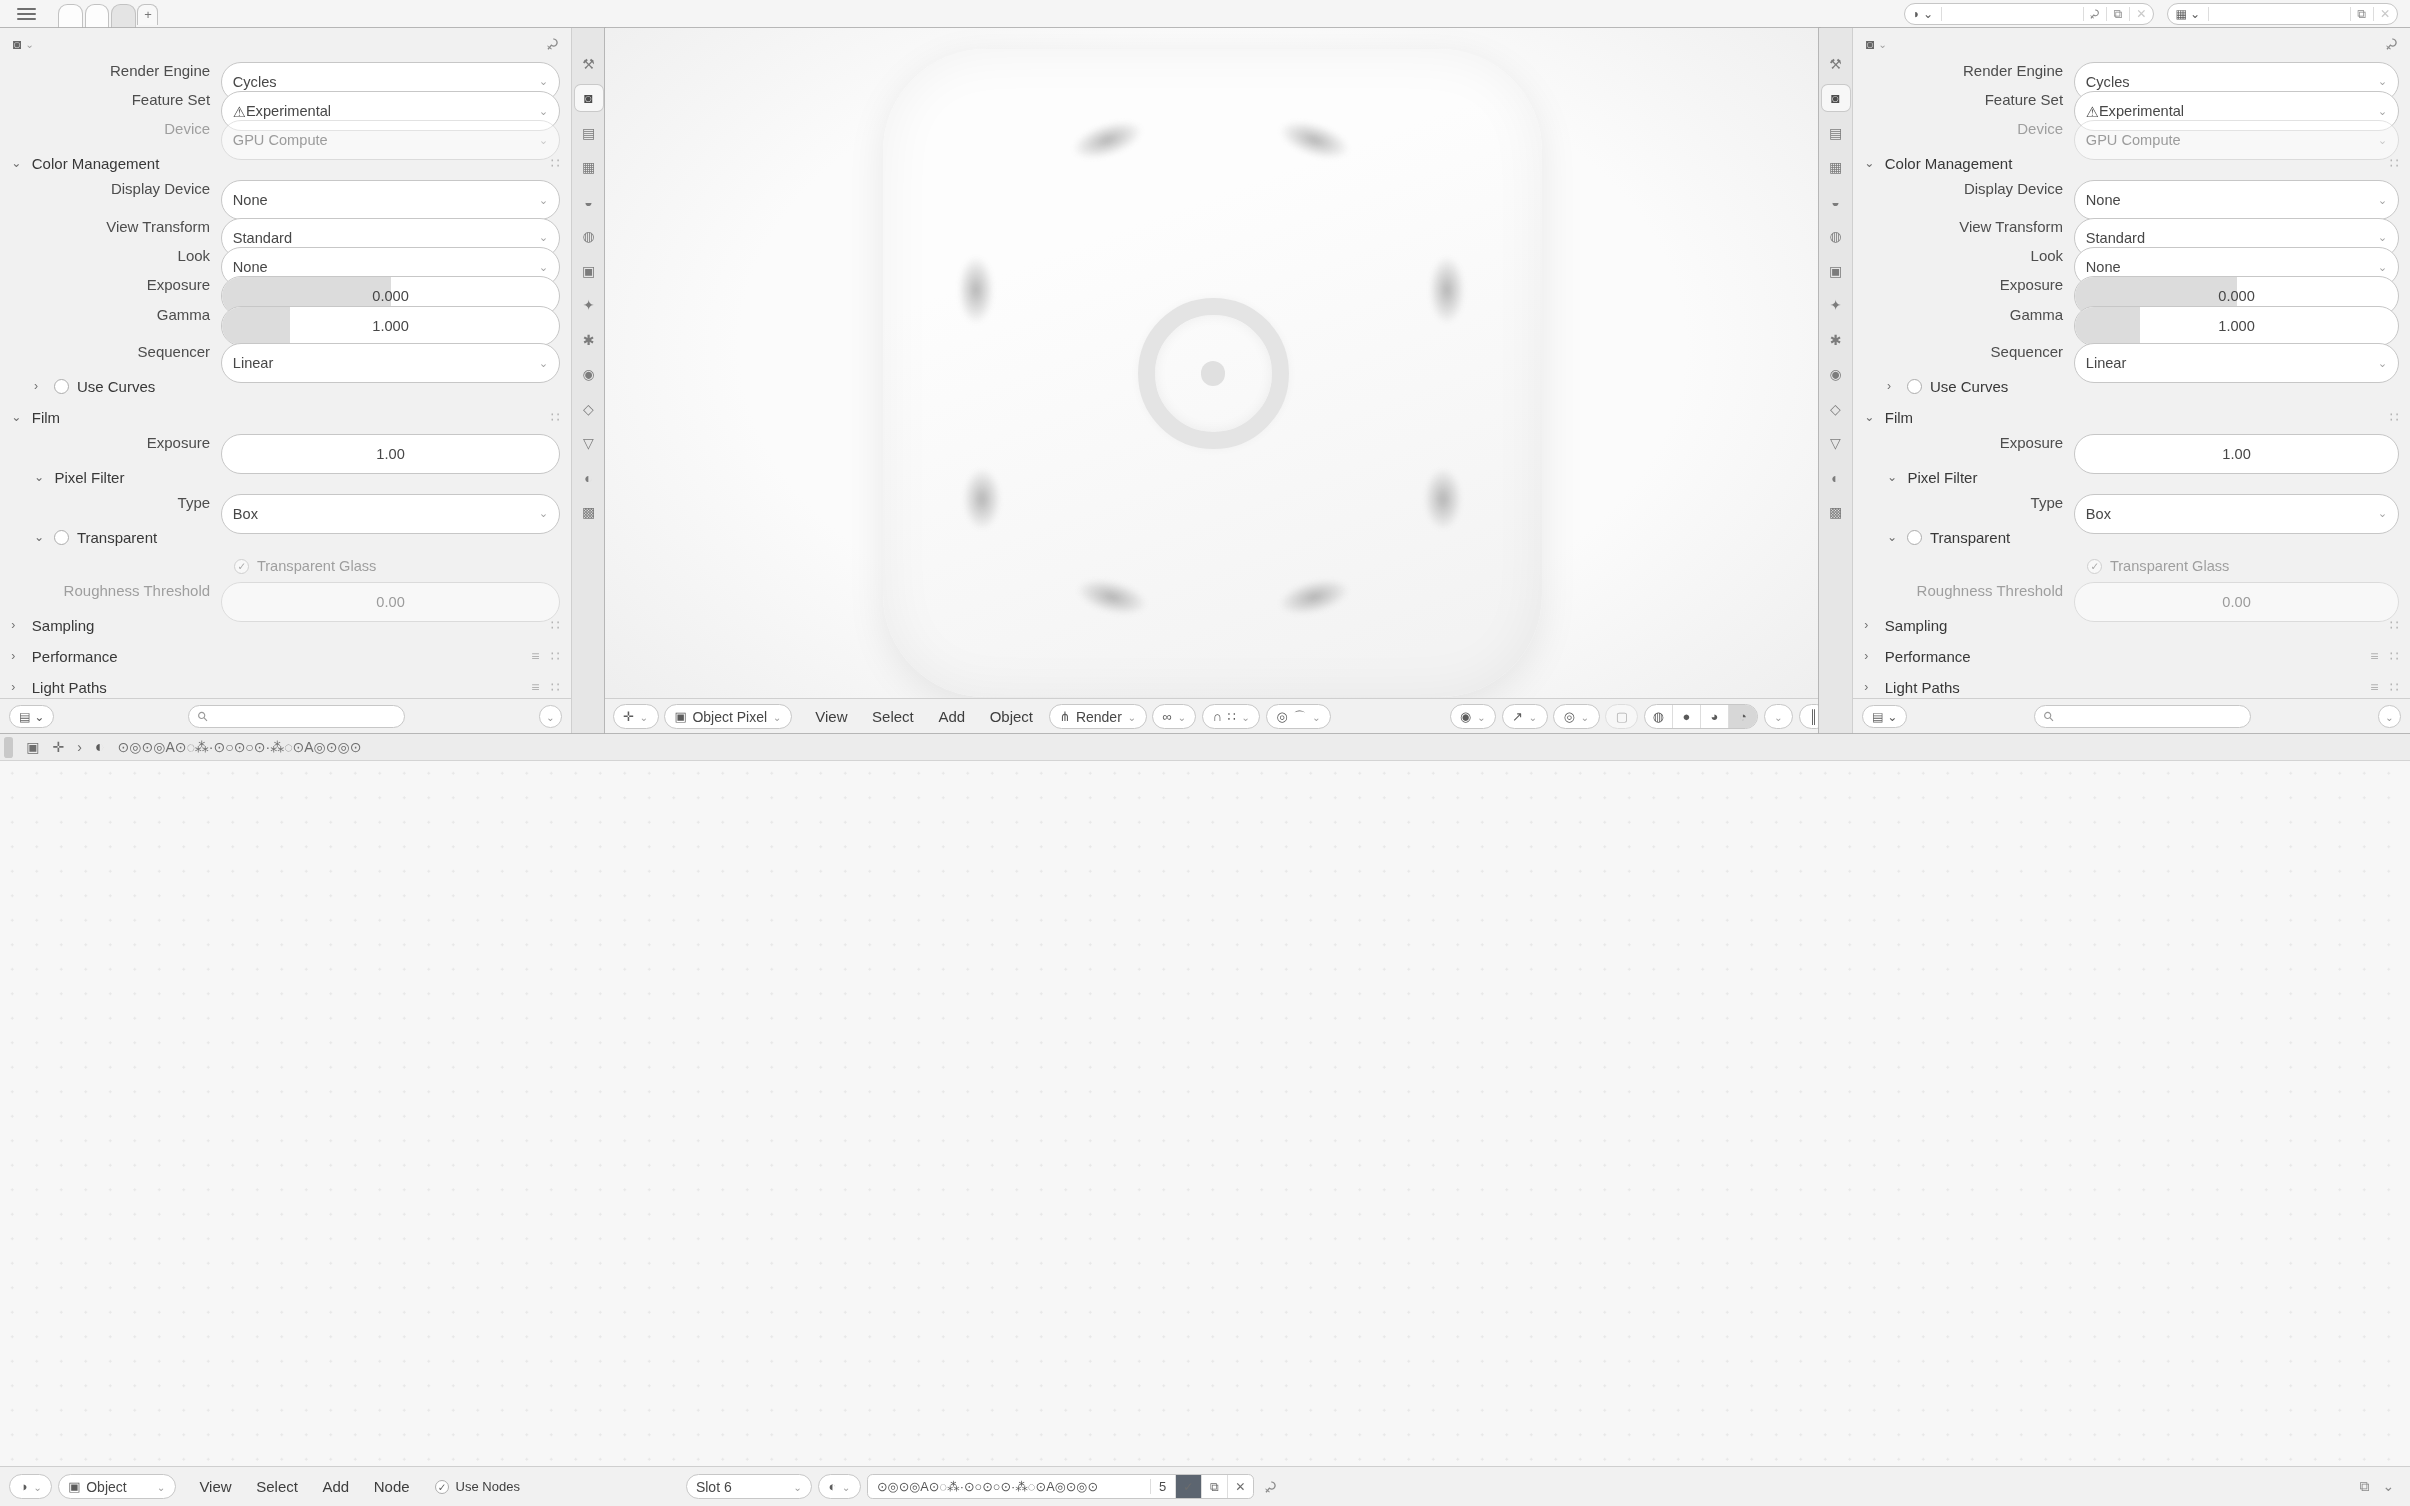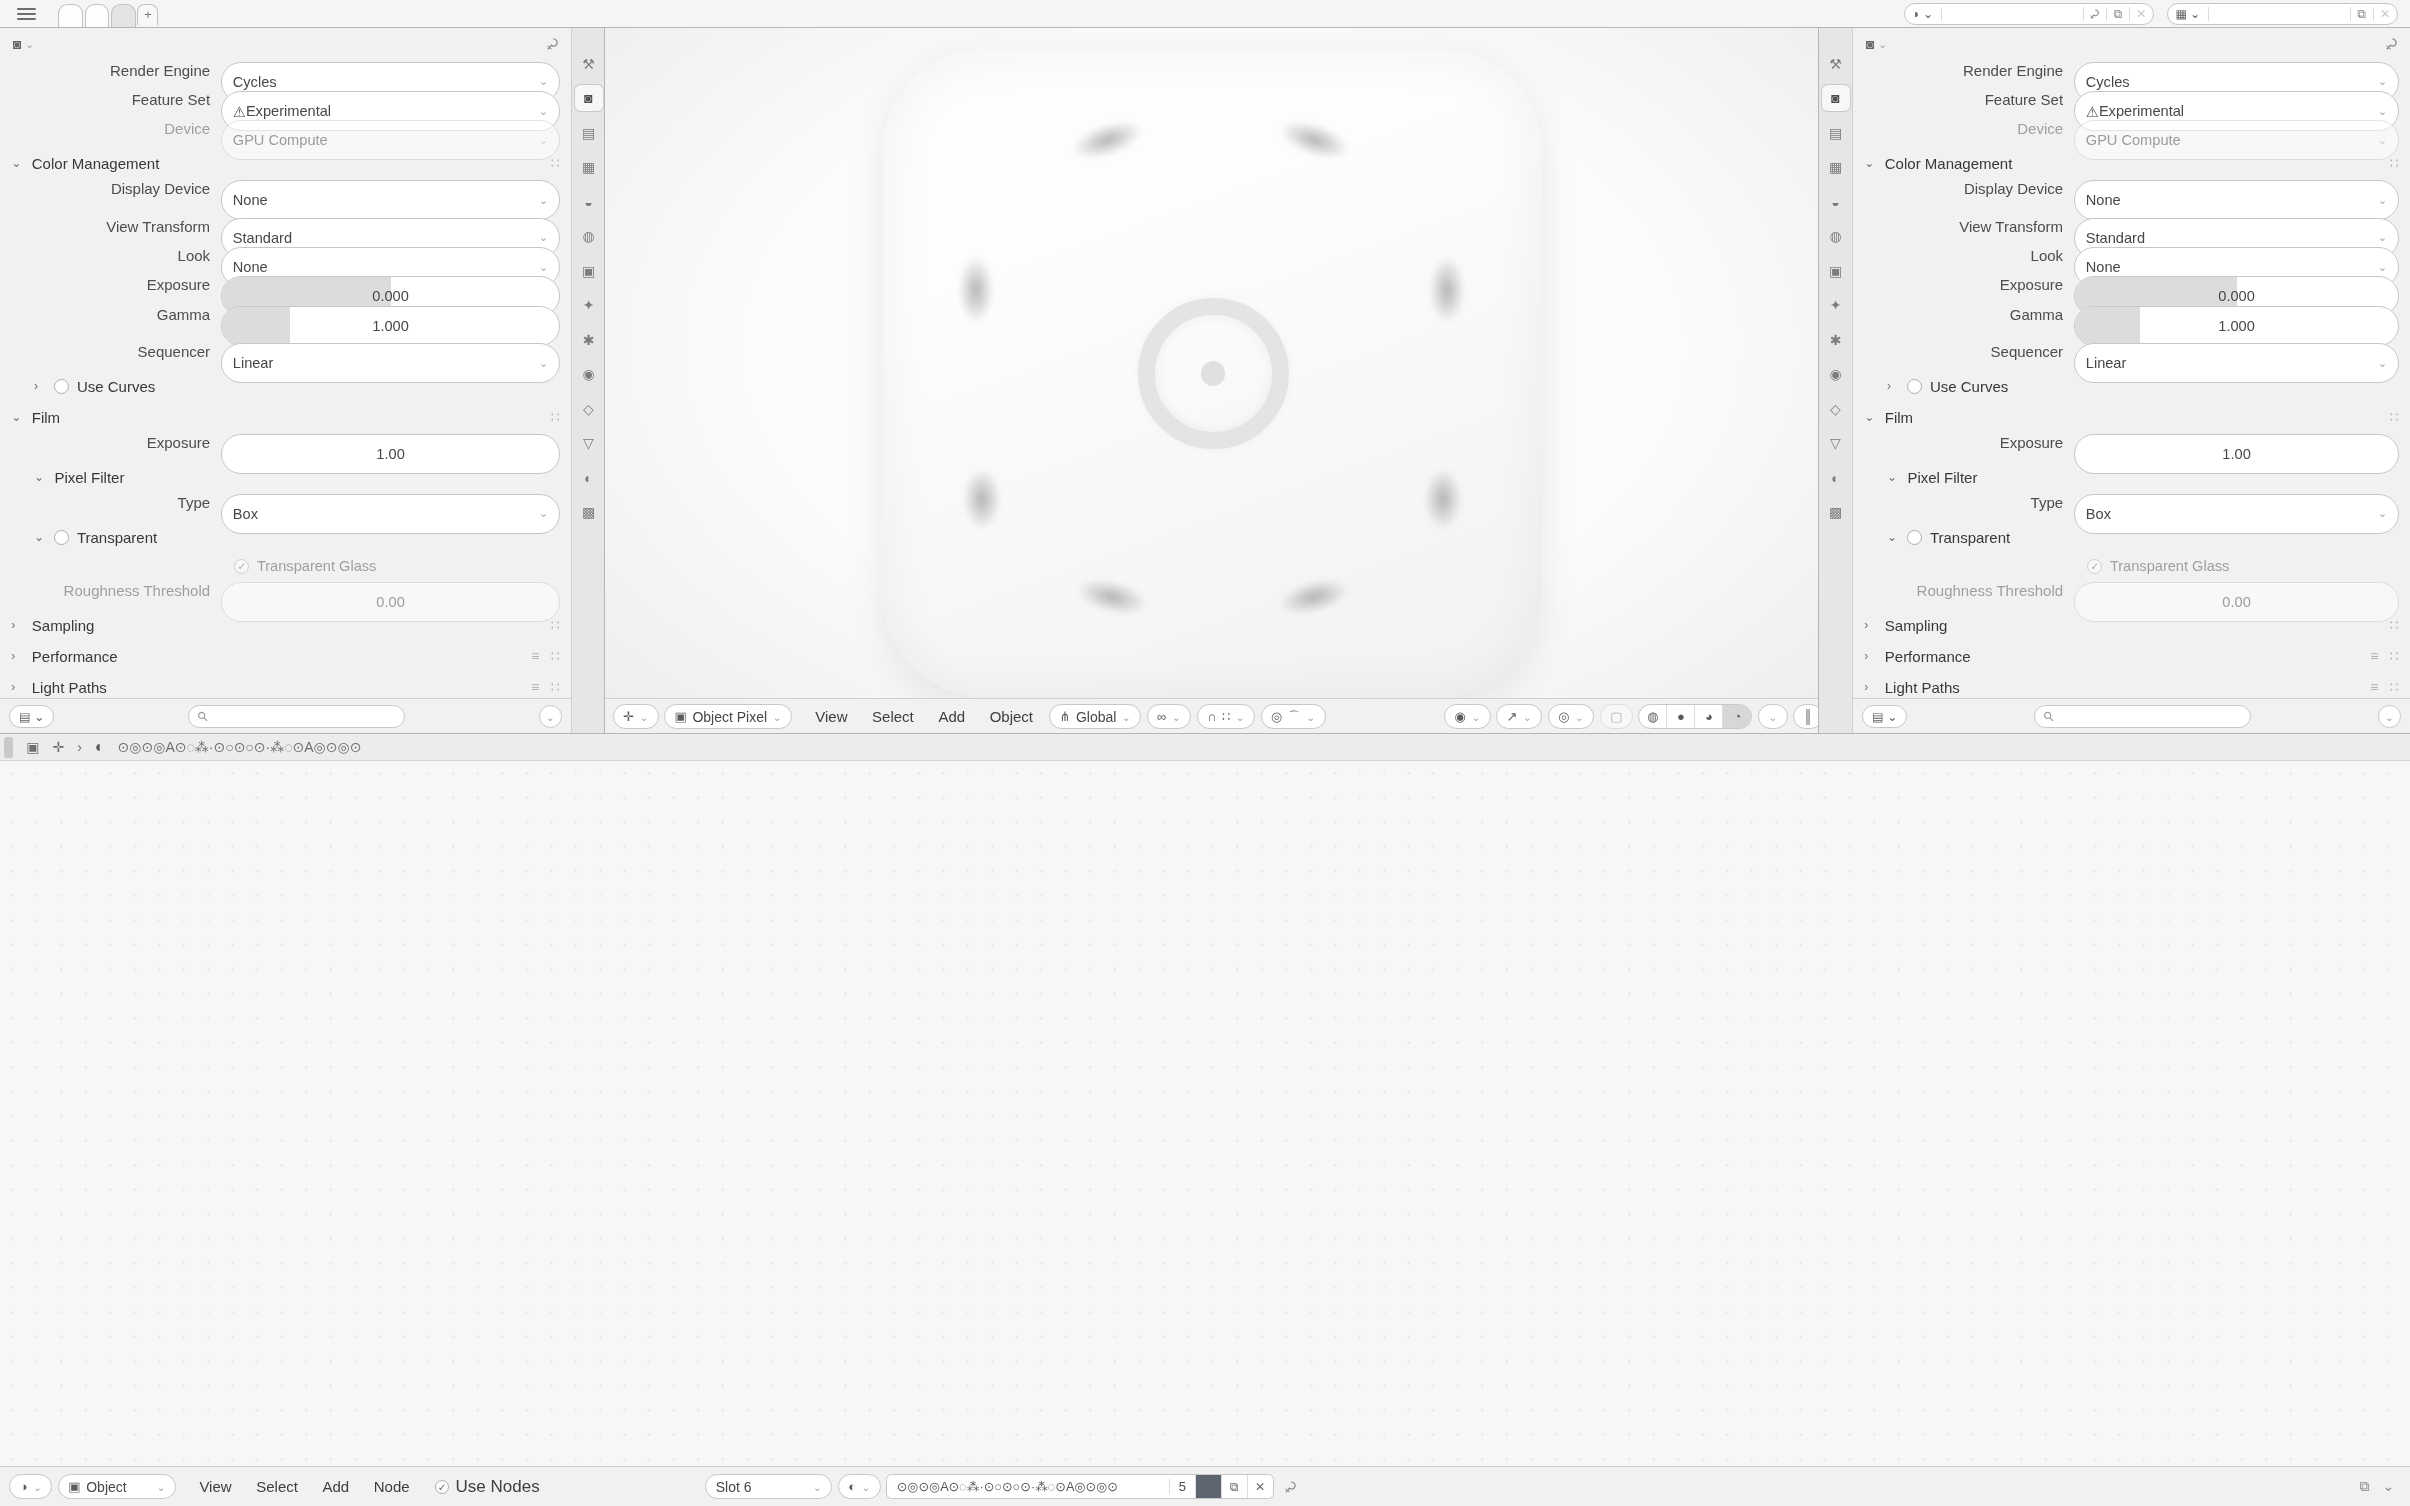--- a/index.html
+++ b/index.html
@@ -336,21 +336,21 @@
         </span>
       <nav class="menubar">
           <span class="menu-item">View</span>
           <span class="menu-item">Select</span>
           <span class="menu-item">Add</span>
           <span class="menu-item">Object</span>
         </nav>
       <div class="vh-mid">
         <span class="pill">
             <span class="pic">⋔</span>
-            <span>Global</span>
+            <span>Render</span>
             <span class="chev">⌄</span>
           </span>
         <span class="pill">
             <span class="pic">∞</span>
             <span class="chev">⌄</span>
           </span>
         <span class="pill">
             <span class="pic">∩</span>
             <span class="pic">∷</span>
             <span class="chev">⌄</span>
@@ -654,21 +654,21 @@
           <span class="chev" style="margin-left:24.5px">⌄</span>
         </span>
       <nav class="menubar">
           <span class="menu-item">View</span>
           <span class="menu-item">Select</span>
           <span class="menu-item">Add</span>
           <span class="menu-item">Node</span>
         </nav>
       <span class="ncheck" style="margin-left:9.4px">
           <span class="ccirc">✓</span>
-          <span style="font-size:17px;color:#3e3e3e">Use Nodes</span>
+          <span style="font-size:13px;color:#3e3e3e">Use Nodes</span>
         </span>
       <span class="pill" style="margin-left:160px">
           <span>Slot 6</span>
           <span class="chev" style="margin-left:56px">⌄</span>
         </span>
       <span class="pill">
           <span class="pic">◐</span>
           <span class="chev">⌄</span>
         </span>
       <span class="nf-name">

